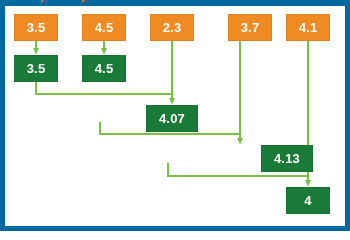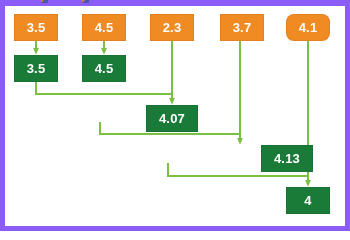--- a/index.html
+++ b/index.html
@@ -11,21 +11,21 @@
     width: 350px;
     height: 231px;
     background: #ffffff;
     font-family: "Liberation Sans", sans-serif;
     overflow: hidden;
   }
   #diagram-root {
     position: relative;
     width: 350px;
     height: 231px;
-    background: #8b5cf6;
+    background: #0369a1;
     box-sizing: border-box;
   }
   
   .canvas-card {
     position: absolute;
     left: 5px;
     top: 6px;
     width: 340px;
     height: 220px;
     background: #ffffff;
@@ -121,24 +121,24 @@
 
   <div class="node input" style="left:14px;  top:14px; width:44px; height:27px;">
     <span>3.5</span>
   </div>
   <div class="node input" style="left:82px;  top:14px; width:44px; height:27px;">
     <span>4.5</span>
   </div>
   <div class="node input" style="left:150px; top:14px; width:44px; height:27px;">
     <span>2.3</span>
   </div>
-  <div class="node input" style="left:220px; top:14px; width:44px; height:27px;">
+  <div class="node input" style="left:228px; top:14px; width:44px; height:27px;">
     <span>3.7</span>
   </div>
-  <div class="node input" style="left:286px; top:14px; width:44px; height:27px;border-radius:8px;">
+  <div class="node input" style="left:286px; top:14px; width:44px; height:27px;">
     <span>4.1</span>
   </div>
 
   <div class="node output" style="left:14px;  top:55px;  width:44px; height:27px;">
     <span>3.5</span>
   </div>
   <div class="node output" style="left:82px;  top:55px;  width:44px; height:27px;">
     <span>4.5</span>
   </div>
   <div class="node output" style="left:146px; top:105px; width:52px; height:27px;">

